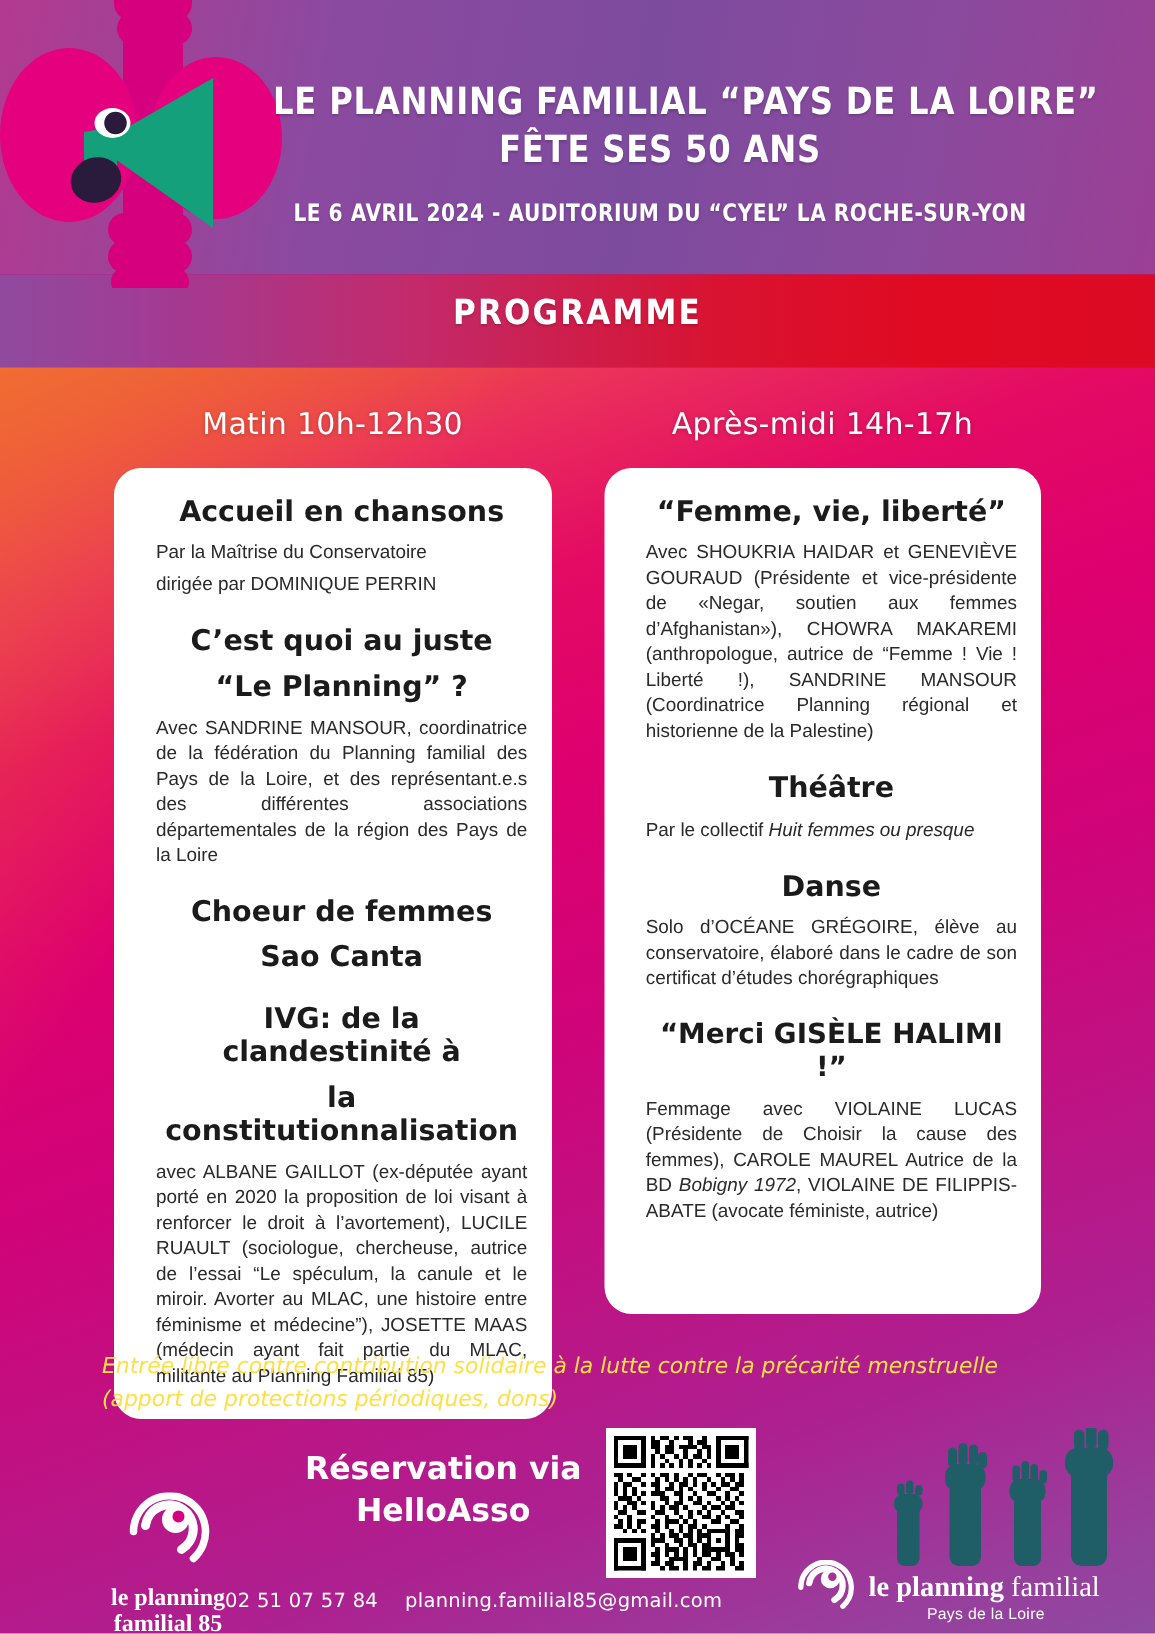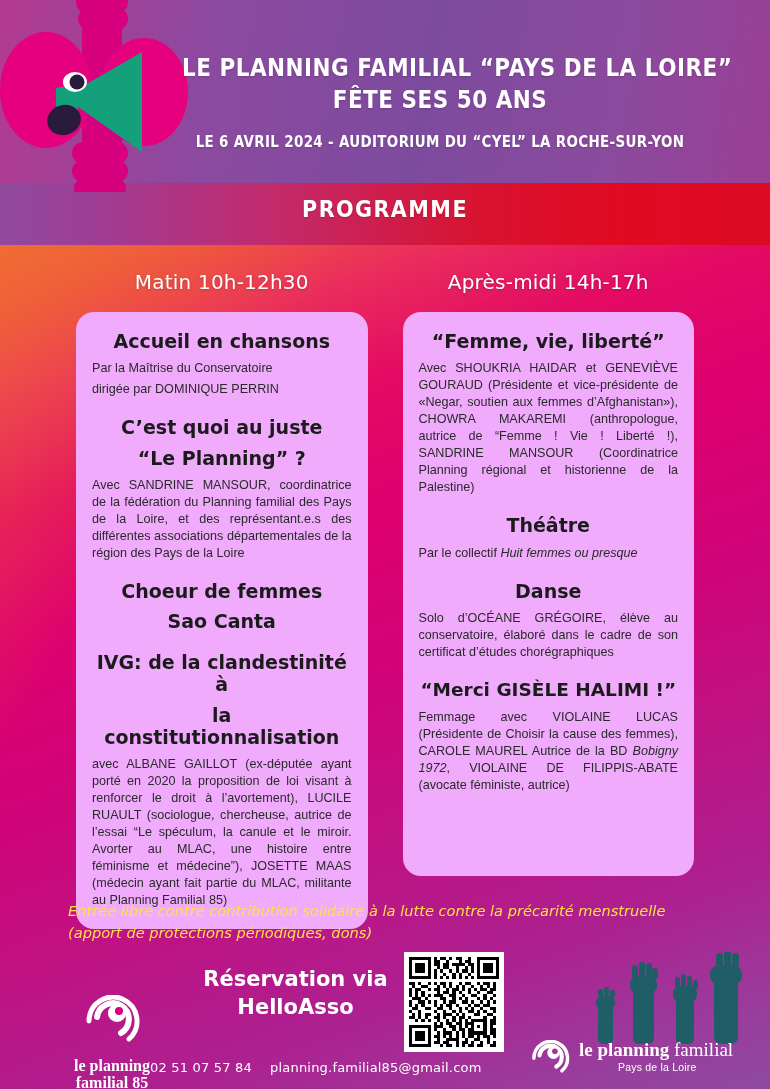--- a/index.html
+++ b/index.html
@@ -127,23 +127,23 @@
     color: #ffffff;
     font-family: "DejaVu Sans", sans-serif;
     font-weight: 400;
     font-size: 20px;
     letter-spacing: 0.2px;
     margin: 0 0 18px 0;
     text-shadow: 0 1px 3px rgba(0,0,0,0.22);
   }
 
   .card {
-    background: #f0abfc;
+    background: #ffffff;
     border-radius: 18px;
-    padding: 18px 16px 20px 16px;
+    padding: 18px 16px 20px 28px;
     box-sizing: border-box;
     color: #231f20;
   }
   .card.left  { min-height: 564px; }
   .card.right { min-height: 564px; }
 
   .sec-title {
     text-align: center;
     font-family: "DejaVu Sans", sans-serif;
     font-weight: 700;
@@ -245,21 +245,21 @@
   .fists {
     position: absolute;
     left: 588px; top: 952px;
     width: 160px; height: 95px;
   }
 
   .logo-pdl {
     position: absolute;
     left: 528px; top: 1040px;
     display: flex;
-    align-items: flex-start;
+    align-items: flex-end;
     gap: 7px;
     color: #ffffff;
   }
   .logo-pdl .txt { line-height: 1.05; }
   .logo-pdl .n1 {
     font-family: "Liberation Serif", serif;
     font-size: 19px;
   }
   .logo-pdl .n1 b { font-weight: 700; }
   .logo-pdl .n2 {

